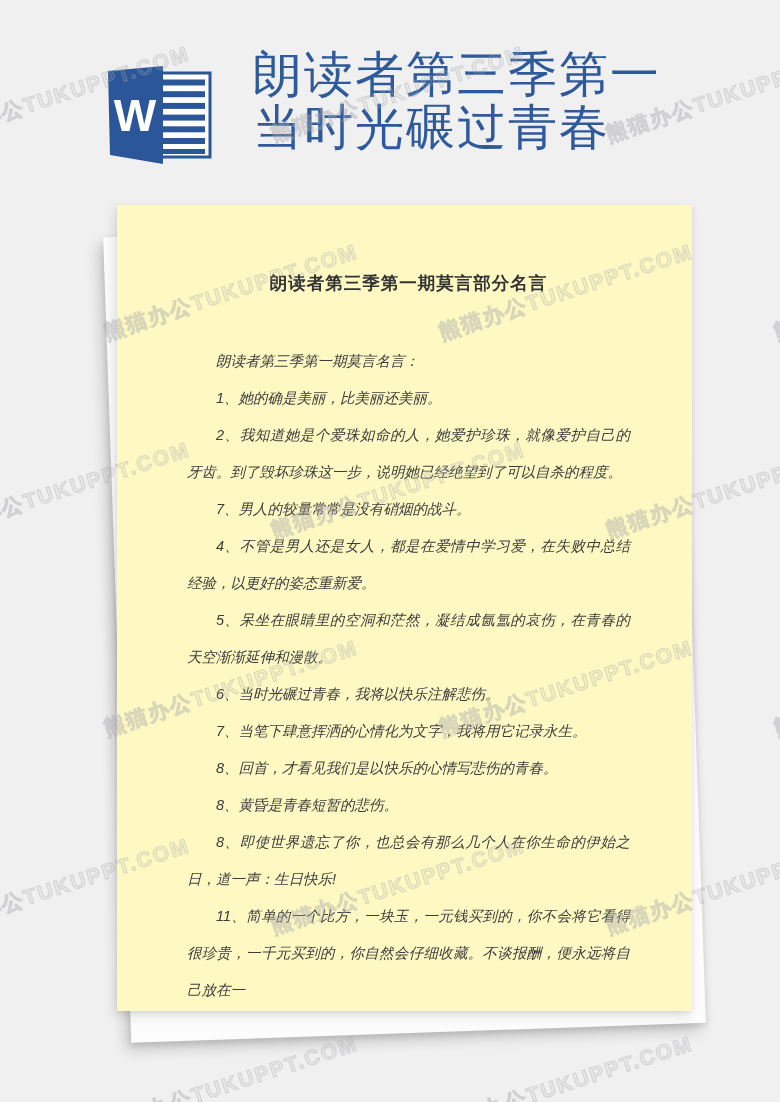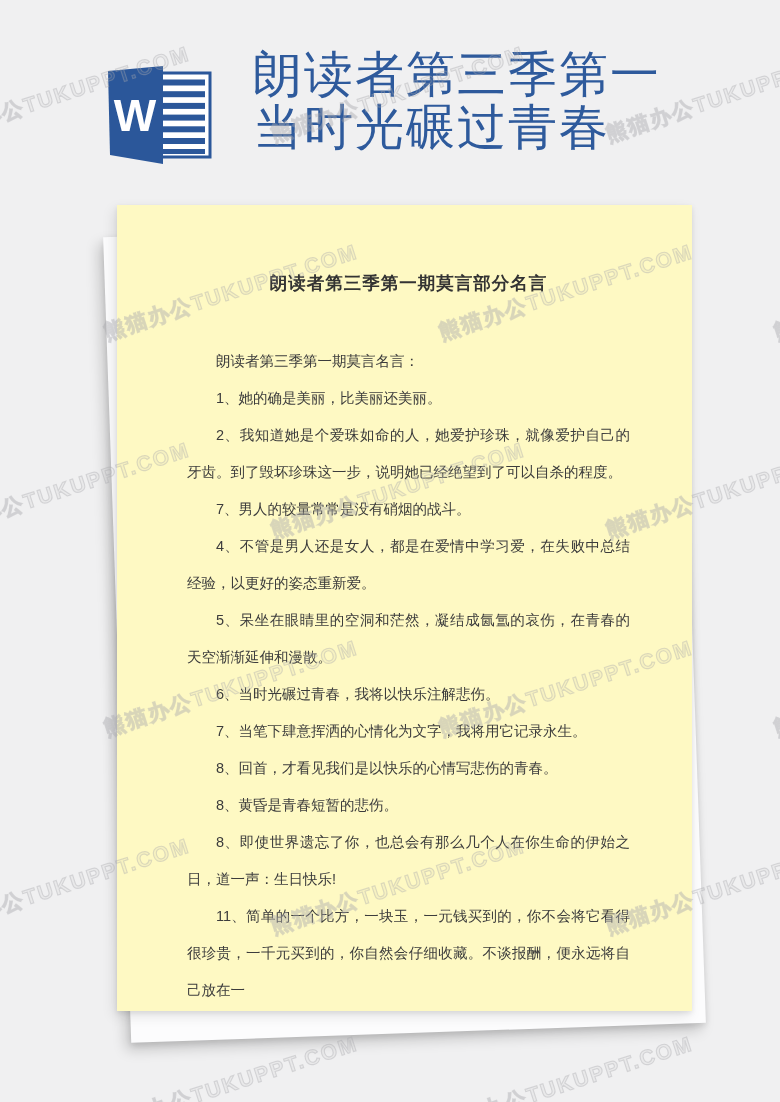--- a/index.html
+++ b/index.html
@@ -64,21 +64,21 @@
     padding: 66px 62px 0 70px;
   }
   .doc-title {
     text-align: center;
     font-size: 17.5px;
     font-weight: bold;
     letter-spacing: 1px;
     color: #333333;
     margin-bottom: 48px;
   }
-  .doc-body { color: #3c3c3c; font-size: 14.5px; line-height: 37px; }
+  .doc-body { color: #3c3c3c; font-size: 14.5px; line-height: 37px; font-style: italic; }
   .doc-body p {
     margin: 0;
     text-indent: 2em;
     text-align: justify;
     text-justify: inter-ideograph;
     word-break: break-all;
   }
 </style>
 </head>
 <body>

